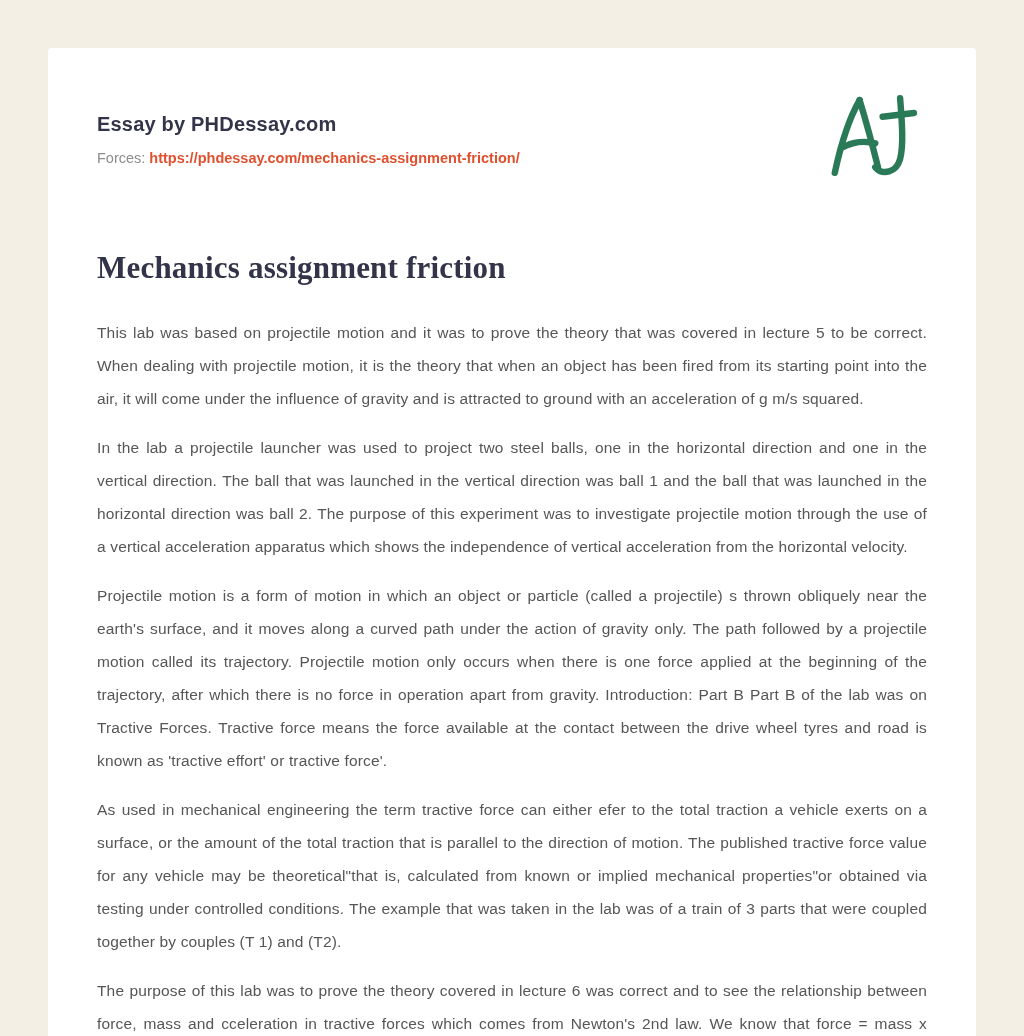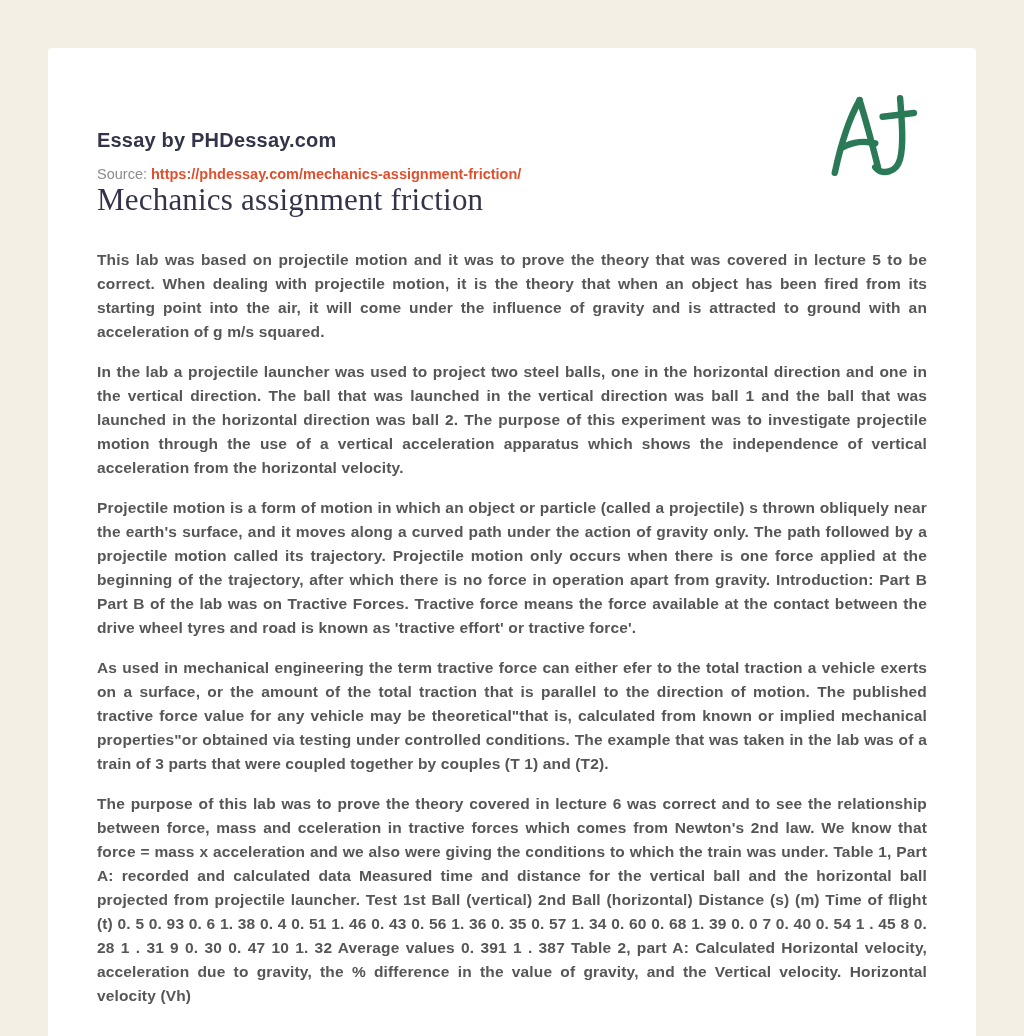--- a/index.html
+++ b/index.html
@@ -20,21 +20,21 @@
     margin: 48px auto 0 auto;
     background: #ffffff;
     border-radius: 4px;
     padding: 42px 49px 60px 49px;
     min-height: 1100px;
   }
 
   .header-row {
     display: flex;
     justify-content: space-between;
-    align-items: flex-end;
+    align-items: center;
   }
 
   .byline {
     font-size: 20px;
     font-weight: bold;
     color: #33344a;
     letter-spacing: 0.2px;
     padding-top: 6px;
   }
 
@@ -52,51 +52,51 @@
   }
 
   .logo {
     width: 105px;
     height: 92px;
     flex-shrink: 0;
     margin-right: 2px;
   }
 
   .essay-title {
+    margin-top: 68px;
     font-family: "Liberation Serif", serif;
     font-size: 31px;
-    font-weight: normal;
+    font-weight: bold;
     color: #33344a;
     letter-spacing: 0.2px;
   }
 
   .essay-body {
     margin-top: 30px;
   }
 
   .essay-body p {
     font-size: 15.5px;
-    line-height: 24px;
+    line-height: 33px;
     color: #565656;
     text-align: justify;
     letter-spacing: 0.15px;
     margin-bottom: 16px;
-    font-weight: bold;
   }
 </style>
 </head>
 <body>
 
 <div class="card">
 
   <div class="header-row">
     <div>
       <div class="byline">Essay by PHDessay.com</div>
       <div class="source-line">
-        <span>Source:</span><a class="source-link" href="#">https://phdessay.com/mechanics-assignment-friction/</a>
+        <span>Forces:</span><a class="source-link" href="#">https://phdessay.com/mechanics-assignment-friction/</a>
       </div>
     </div>
 
     <div class="logo">
       <svg viewBox="0 0 110 100" width="105" height="92" aria-hidden="true">
         <g fill="none" stroke="#2b7a57" stroke-width="7" stroke-linecap="round">
 
           <path d="M14,90 C20,62 30,30 41,11"></path>
 
           <path d="M41,11 C48,34 55,60 61,84"></path>

